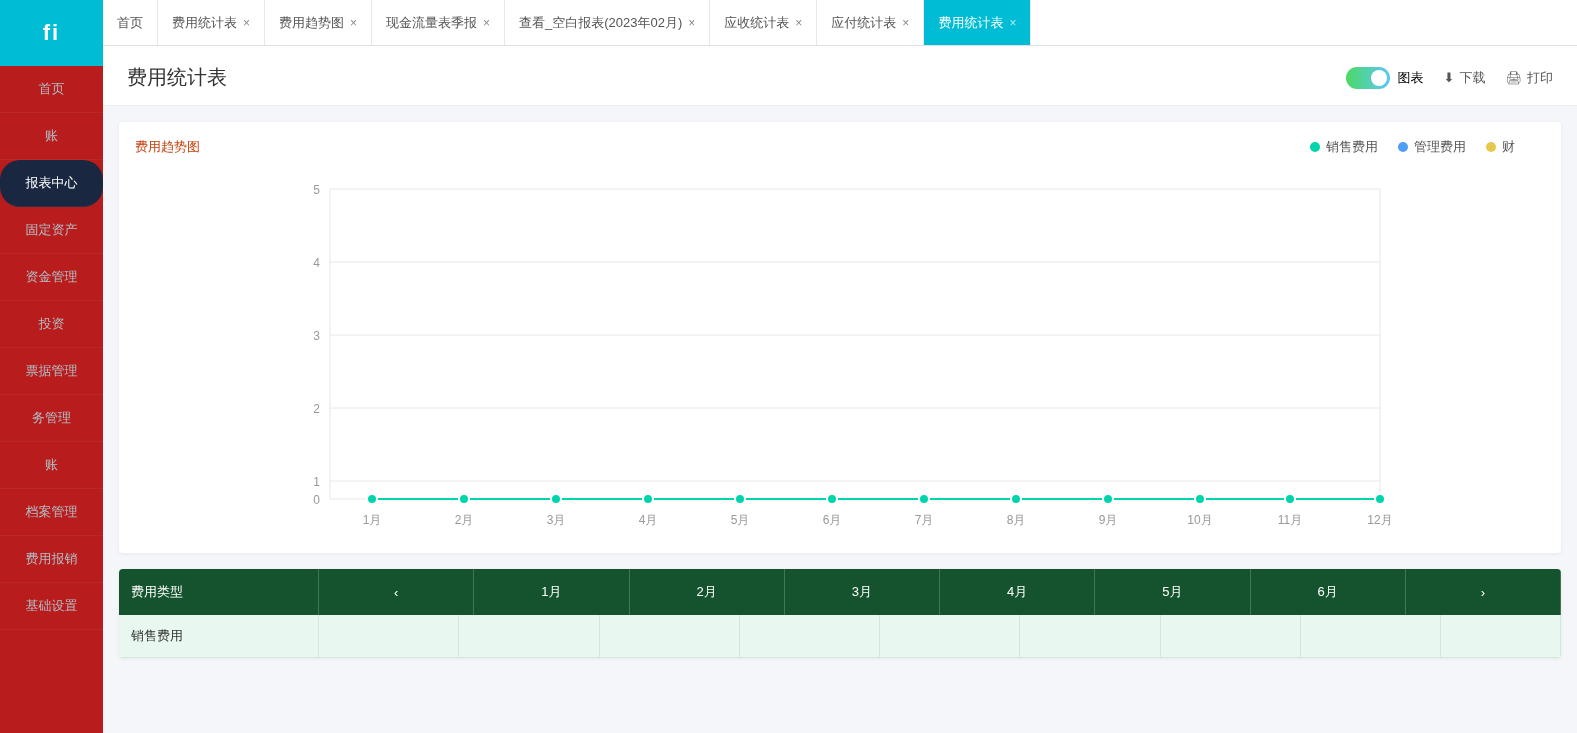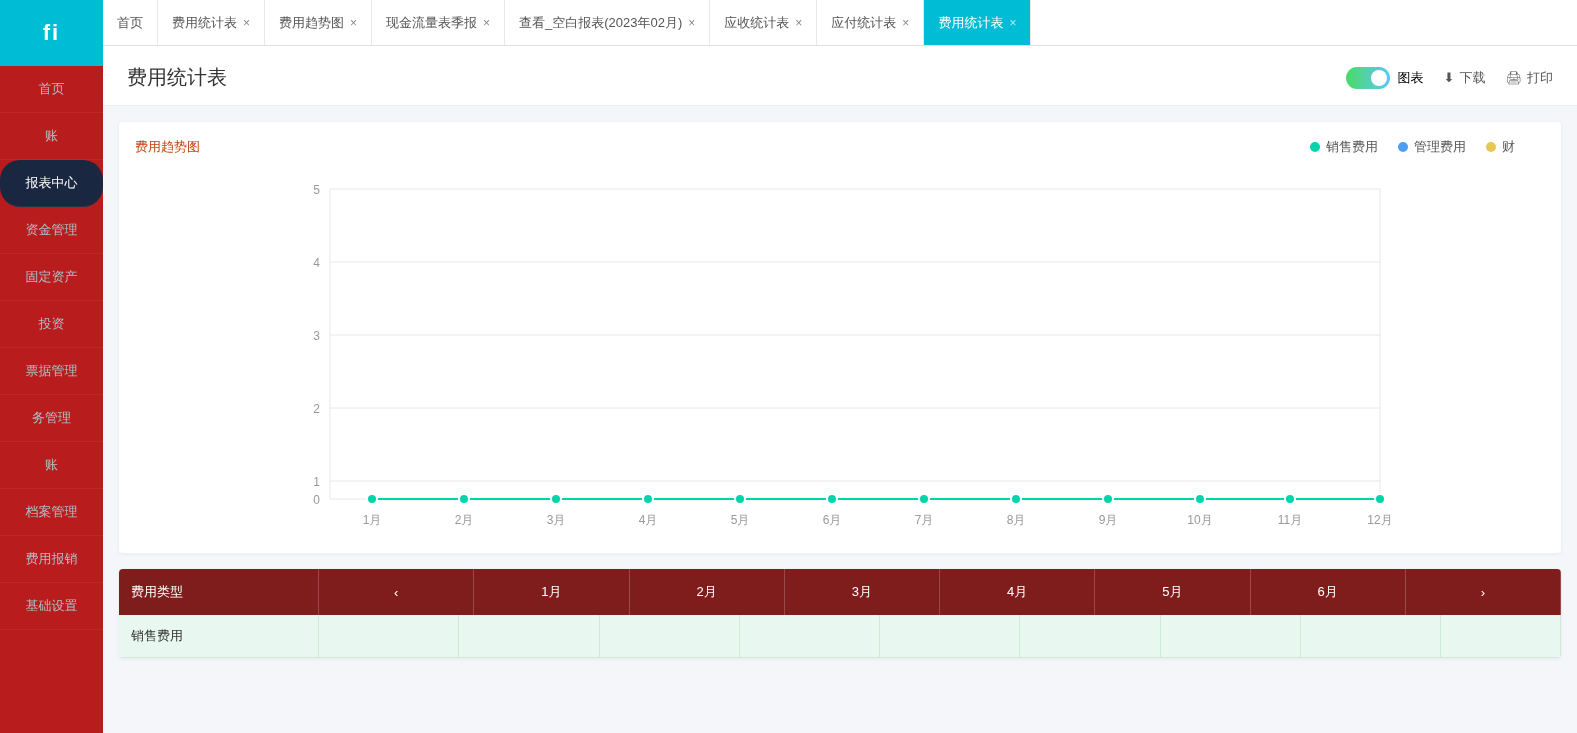--- a/index.html
+++ b/index.html
@@ -178,21 +178,21 @@
     }
 
     
     .table-section {
       margin: 0 16px 16px;
       border-radius: 4px;
       overflow: hidden;
       box-shadow: 0 1px 4px rgba(0,0,0,0.06);
     }
     .table-header {
-      background: #7f1d1d;
+      background: #14532d;
       display: flex;
       color: white;
       font-size: 13px;
     }
     .th-cell {
       padding: 14px 12px;
       flex: 1;
       text-align: center;
       border-right: 1px solid rgba(255,255,255,0.2);
       display: flex;
@@ -234,22 +234,22 @@
     }
   </style>
 </head>
 <body>
 
 <div class="sidebar">
   <div class="sidebar-logo">fi</div>
   <div class="sidebar-item">首页</div>
   <div class="sidebar-item">账</div>
   <div class="sidebar-item active">报表中心</div>
+  <div class="sidebar-item">固定资产</div>
   <div class="sidebar-item">资金管理</div>
-  <div class="sidebar-item">固定资产</div>
   <div class="sidebar-item">投资</div>
   <div class="sidebar-item">票据管理</div>
   <div class="sidebar-item">务管理</div>
   <div class="sidebar-item">账</div>
   <div class="sidebar-item">档案管理</div>
   <div class="sidebar-item">费用报销</div>
   <div class="sidebar-item">基础设置</div>
 </div>
 
 <div class="main">

